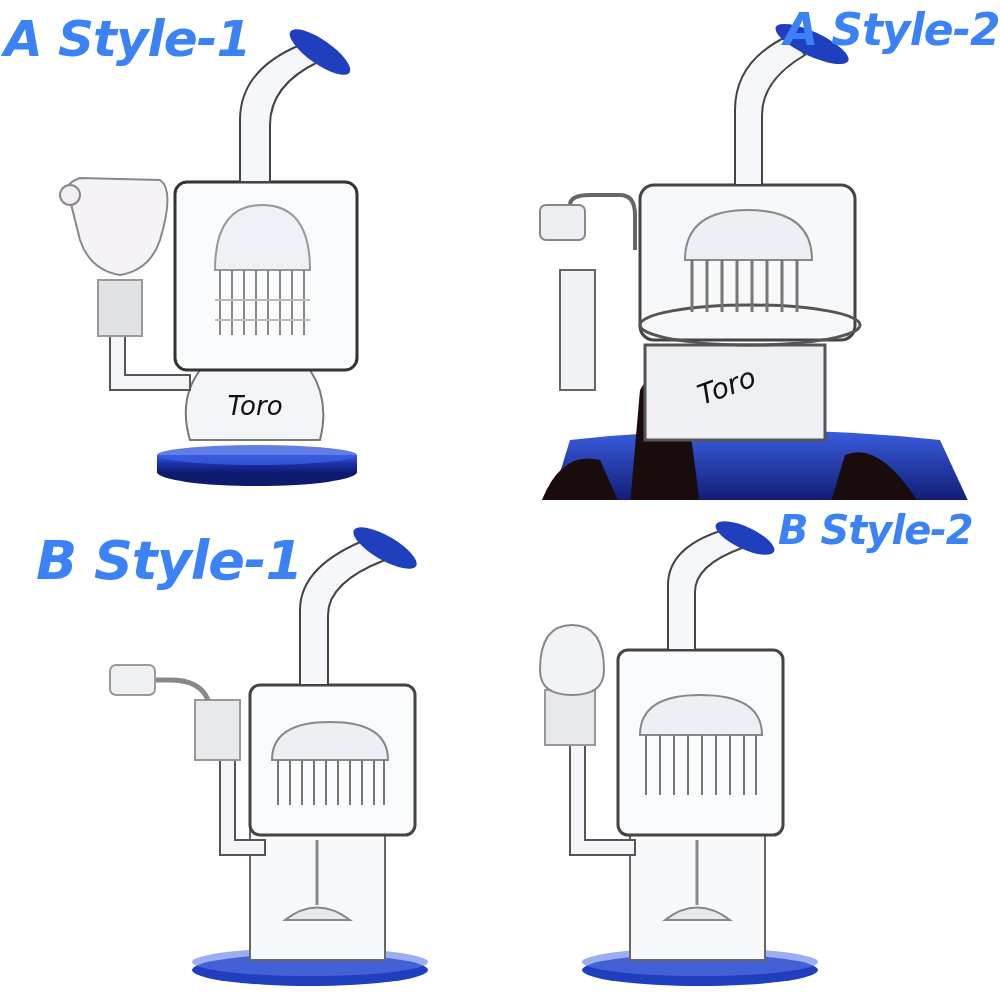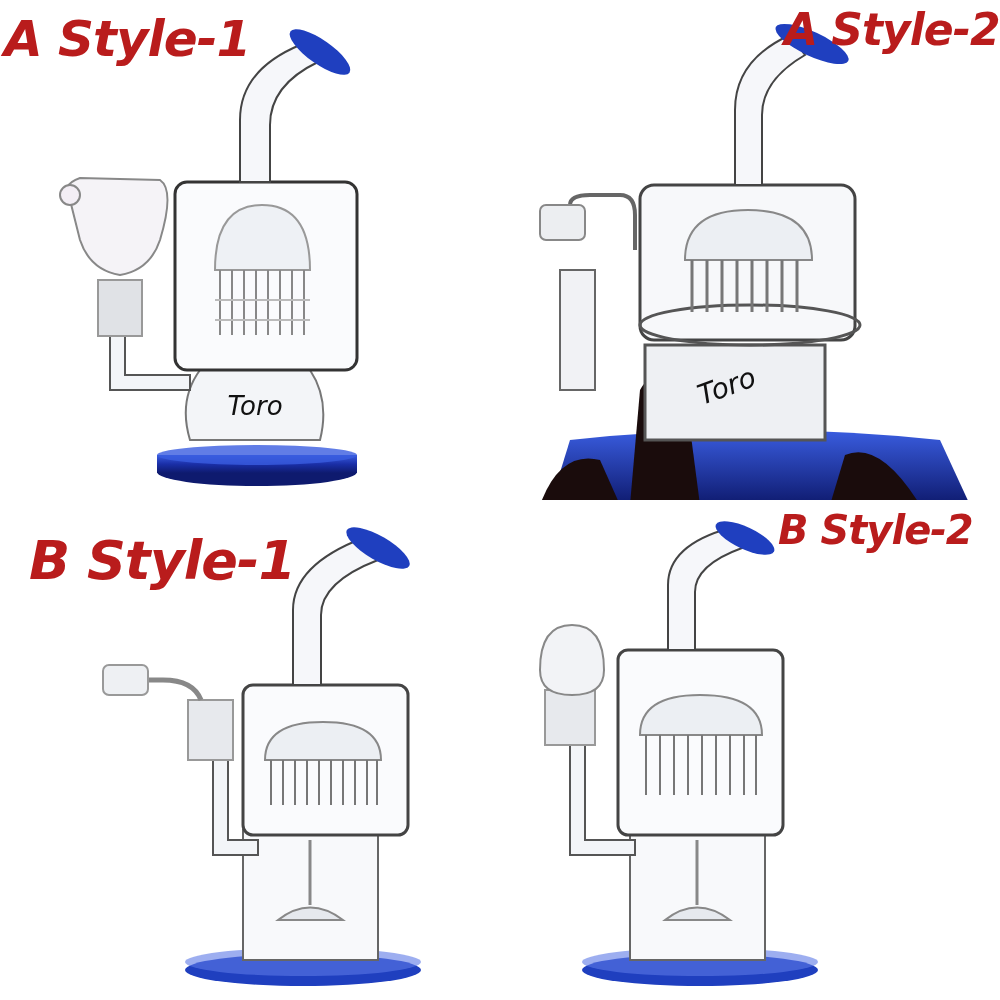--- a/index.html
+++ b/index.html
@@ -1,22 +1,22 @@
 <!DOCTYPE html>
 <html><head>
 <meta charset="utf-8">
 <style>
   html,body{margin:0;padding:0;background:#fff;}
   body{width:1000px;height:1000px;position:relative;overflow:hidden;font-family:"DejaVu Sans","Liberation Sans",sans-serif;}
   .panel{position:absolute;width:500px;height:500px;overflow:hidden;background:#fff;}
   .panel svg{position:absolute;left:0;top:0;width:500px;height:500px;}
-  .label{position:absolute;font-family:"DejaVu Sans","Liberation Sans",sans-serif;font-weight:bold;font-style:italic;color:#b91c1c;white-space:nowrap;letter-spacing:-1px;line-height:1;}
+  .label{position:absolute;font-family:"DejaVu Sans","Liberation Sans",sans-serif;font-weight:bold;font-style:italic;color:#3b82f6;white-space:nowrap;letter-spacing:-1px;line-height:1;}
   #p1{left:0;top:0;}
   #p2{left:500px;top:0;}
-  #p3{left:3px;top:500px;padding-left:17px;}
+  #p3{left:10px;top:500px;padding-left:17px;}
   #p4{left:500px;top:500px;}
   #l1{left:4px;top:14px;font-size:50px;}
   #l2{left:236px;top:8px;font-size:44px;margin-left:48px;}
   #l3{left:26px;top:34px;font-size:54px;}
   #l4{left:278px;top:10px;font-size:40px;}
 </style>
 </head>
 <body>
 
 <div class="panel" id="p1">

